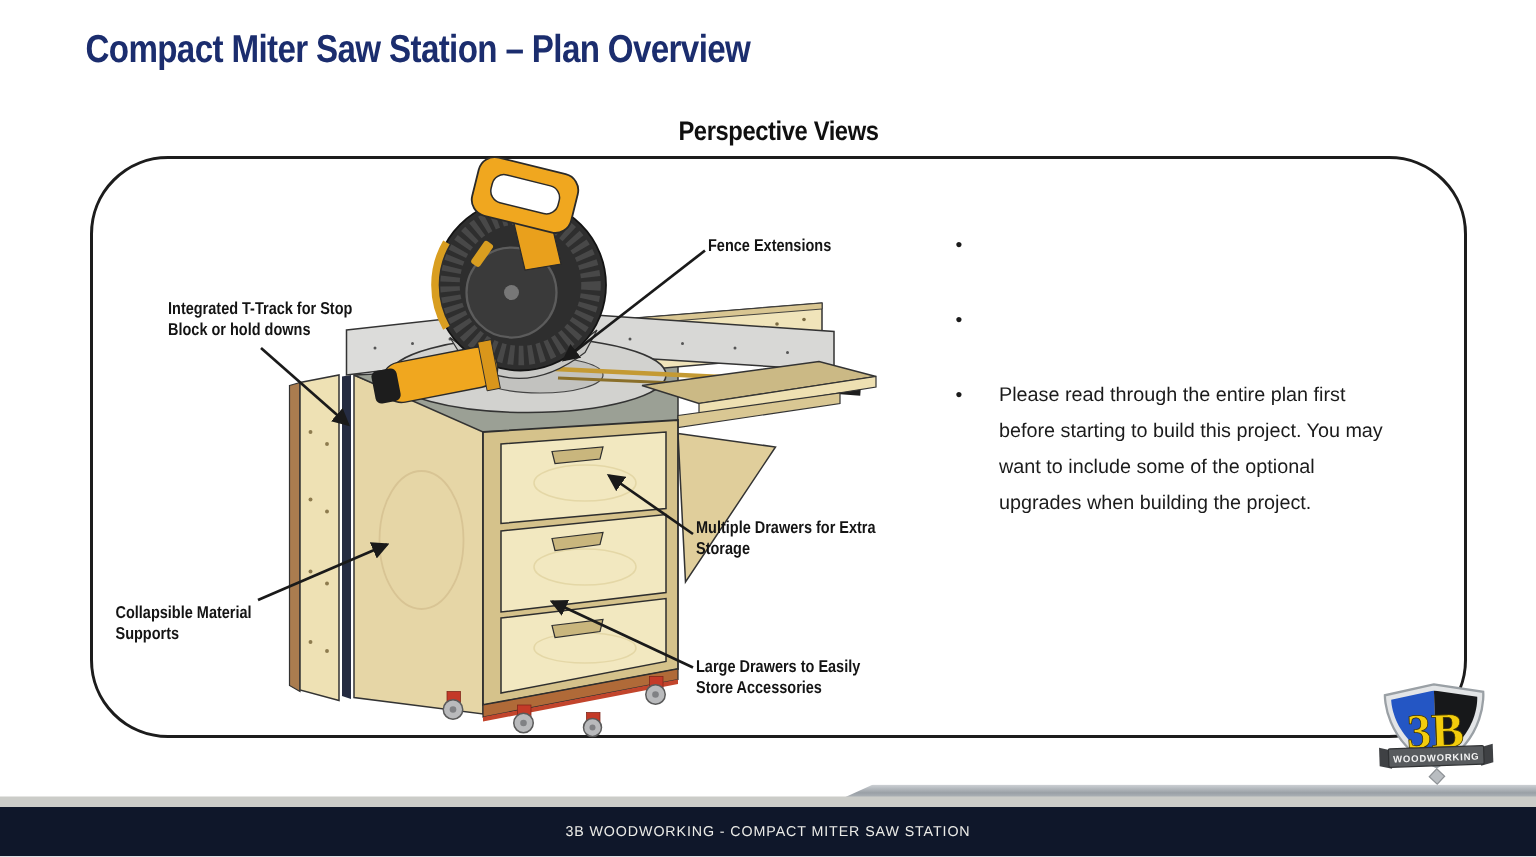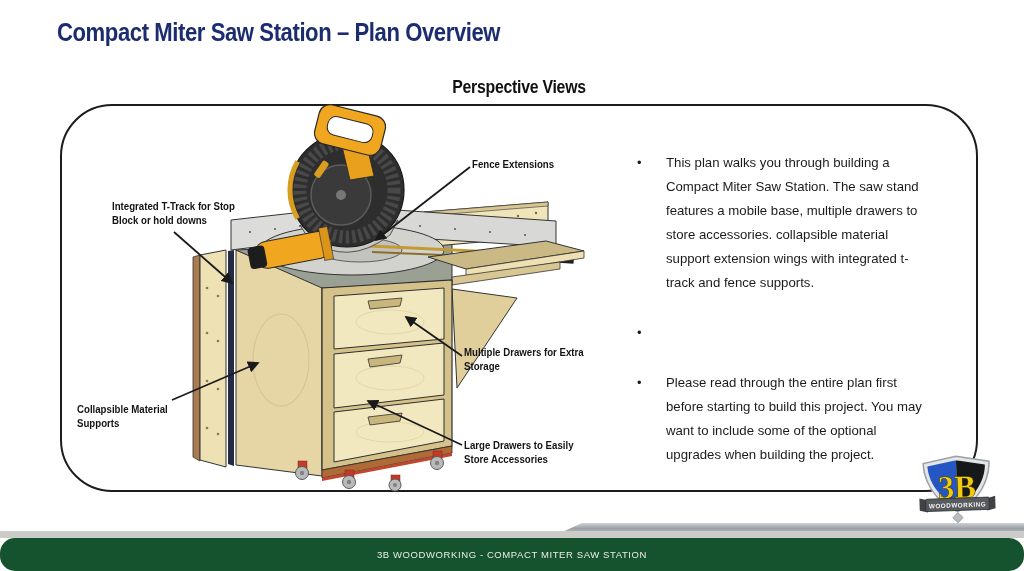--- a/index.html
+++ b/index.html
@@ -30,22 +30,22 @@
   .bullet-row{display:flex;}
   .bullet-mark{width:29px;flex:0 0 29px;font-size:13px;line-height:24px;color:#1b1b1b;}
   .bullet-text{width:264px;font-size:13.2px;line-height:24px;color:#1b1b1b;}
 
   .logo{position:absolute;left:915px;top:453px;width:84px;height:74px;}
 
   .footer-stripe-angled{position:absolute;top:523px;left:560px;width:464px;height:10px;
          background:linear-gradient(180deg,#ced2d6 0%,#9aa0a6 55%,#b8bdc2 100%);
          clip-path:polygon(22px 0,100% 0,100% 100%,0 100%);}
   .footer-strip{position:absolute;top:531px;left:0;width:1024px;height:7px;background:#cbccc8;}
-  .footer-band{position:absolute;top:538px;left:0;width:1024px;height:33px;background:#14532d;
-         display:flex;align-items:center;justify-content:center;border-radius:15px;}
+  .footer-band{position:absolute;top:538px;left:0;width:1024px;height:33px;background:#0f172a;
+         display:flex;align-items:center;justify-content:center;}
   .footer-text{font-size:9.5px;letter-spacing:0.6px;color:#ebebe7;}
 </style>
 </head>
 <body>
 
 <div class="stage">
 
   <div class="title">Compact Miter Saw Station – Plan Overview</div>
 
   <div class="section-title">Perspective Views</div>
@@ -187,21 +187,20 @@
   <div class="callout co-multi">Multiple Drawers for Extra
 Storage</div>
   <div class="callout co-collapse">Collapsible Material
 Supports</div>
   <div class="callout co-large">Large Drawers to Easily
 Store Accessories</div>
 
   <div class="bullets">
     <div class="bullet-row">
       <div class="bullet-mark">•</div>
-      <div class="bullet-text">This plan walks you through building a Compact Miter Saw Station.  The saw stand features a mobile base, multiple drawers to store  accessories. collapsible material support extension wings with integrated t-track and fence supports.</div>
     </div>
     <div class="bullet-row">
       <div class="bullet-mark">•</div>
     </div>
     <div class="bullet-row">
       <div class="bullet-mark">•</div>
       <div class="bullet-text">Please read through the entire plan first before starting to build this project. You may want to include some of the optional upgrades when building the project.</div>
     </div>
   </div>
 

